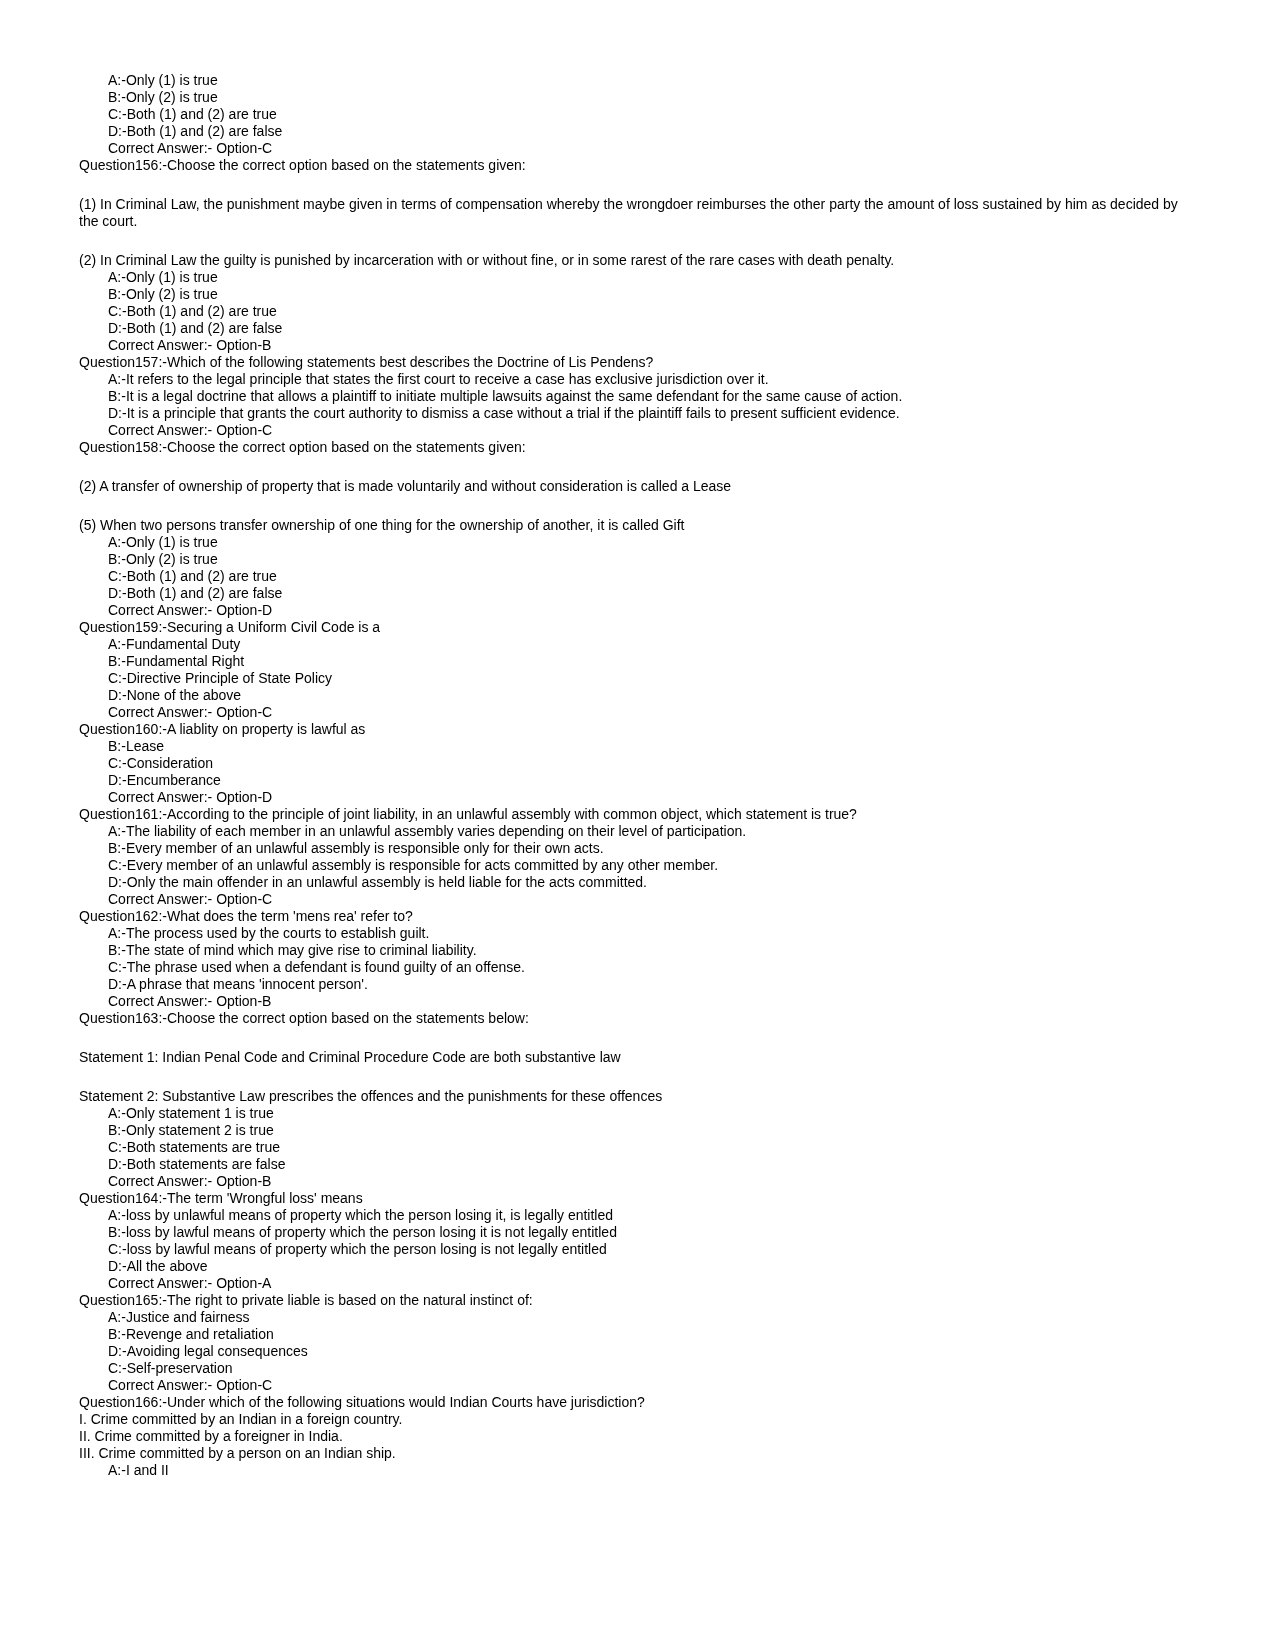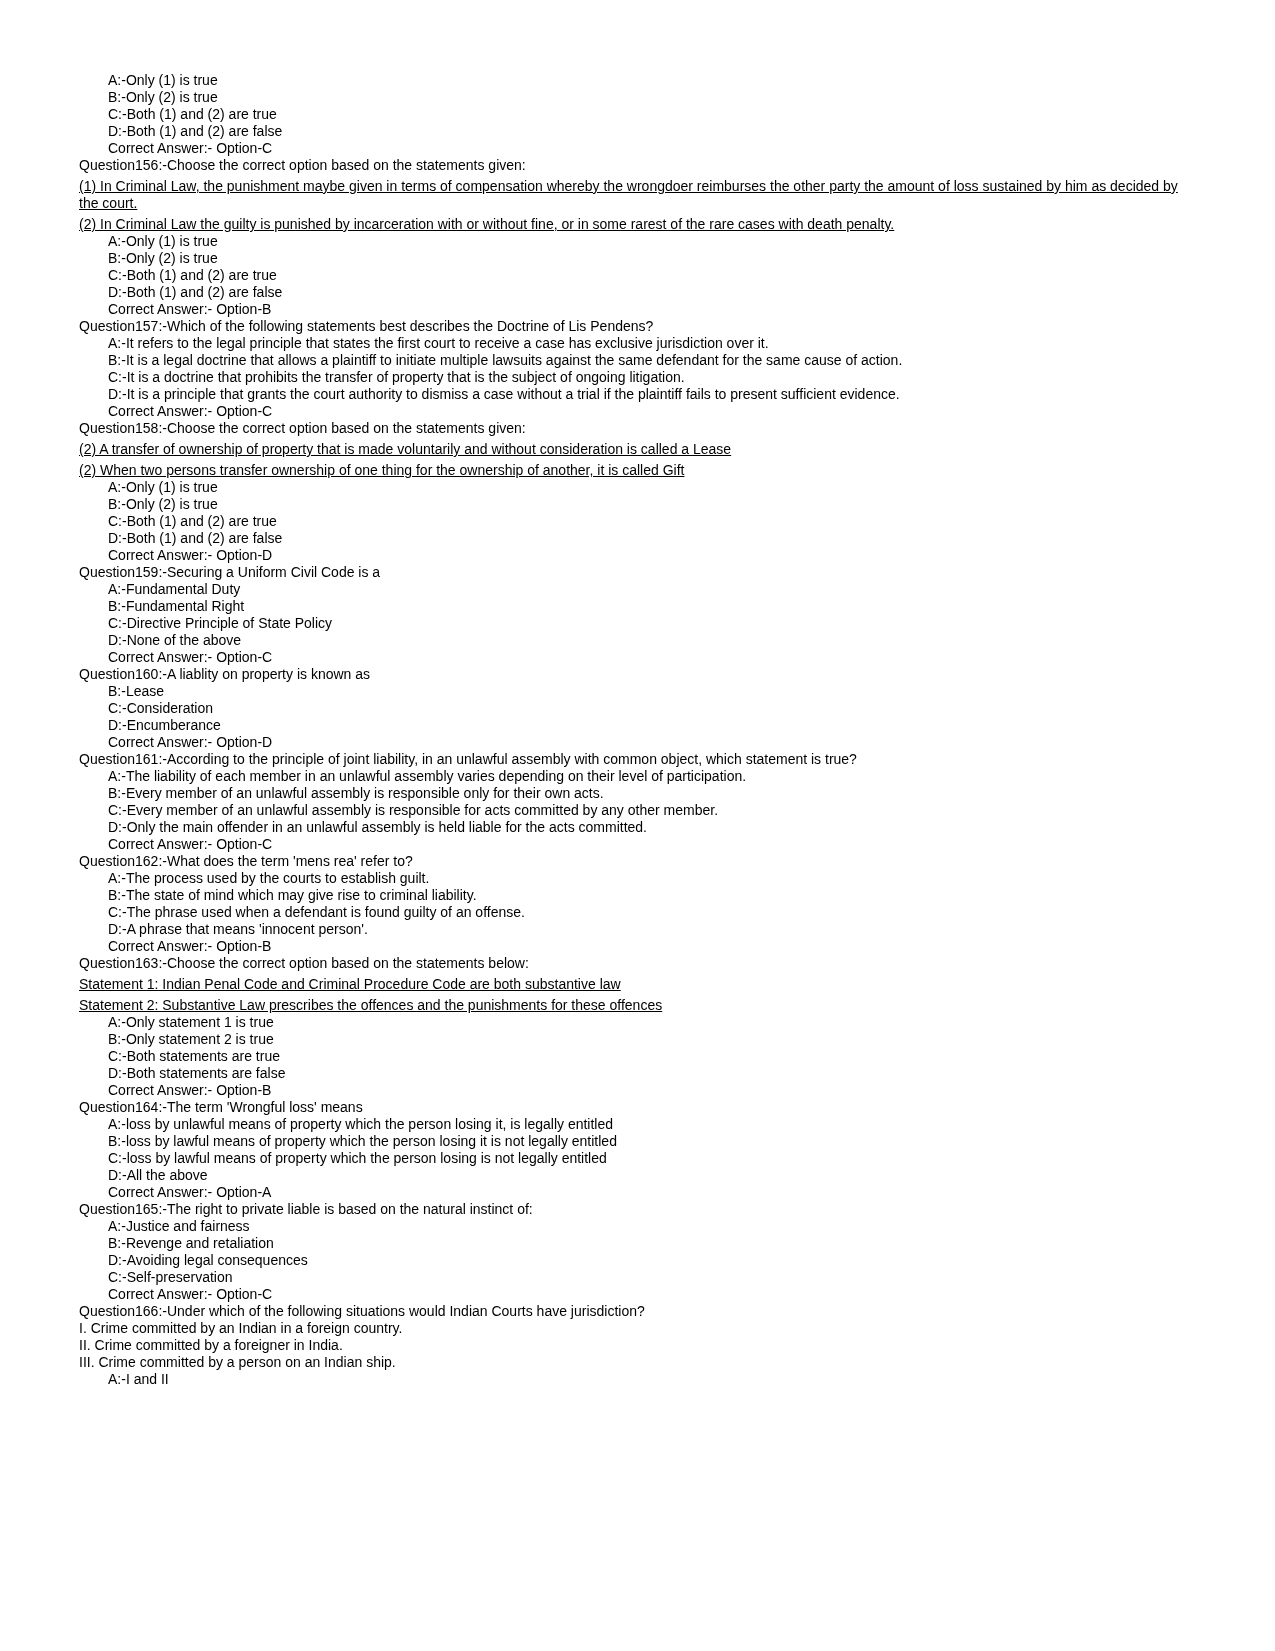--- a/index.html
+++ b/index.html
@@ -24,22 +24,21 @@
     width: 1117px;
   }
   .line {
     white-space: normal;
     word-wrap: break-word;
   }
   .line.indent {
     padding-left: 29px;
   }
   .line.gap {
-    margin-top: 4px;
-    text-decoration: underline;
+    margin-top: 22px;
   }
 </style>
 </head>
 <body>
 
 <div class="page">
   <div class="content">
       <div class="line indent">A:-Only (1) is true</div>
       <div class="line indent">B:-Only (2) is true</div>
       <div class="line indent">C:-Both (1) and (2) are true</div>
@@ -49,38 +48,37 @@
       <div class="line gap">(1) In Criminal Law, the punishment maybe given in terms of compensation whereby the wrongdoer reimburses the other party the amount of loss sustained by him as decided by the court.</div>
       <div class="line gap">(2) In Criminal Law the guilty is punished by incarceration with or without fine, or in some rarest of the rare cases with death penalty.</div>
       <div class="line indent">A:-Only (1) is true</div>
       <div class="line indent">B:-Only (2) is true</div>
       <div class="line indent">C:-Both (1) and (2) are true</div>
       <div class="line indent">D:-Both (1) and (2) are false</div>
       <div class="line indent">Correct Answer:- Option-B</div>
       <div class="line">Question157:-Which of the following statements best describes the Doctrine of Lis Pendens?</div>
       <div class="line indent">A:-It refers to the legal principle that states the first court to receive a case has exclusive jurisdiction over it.</div>
       <div class="line indent">B:-It is a legal doctrine that allows a plaintiff to initiate multiple lawsuits against the same defendant for the same cause of action.</div>
-      <div class="line indent">C:-It is a doctrine that prohibits the transfer of property that is the subject of ongoing litigation.</div>
       <div class="line indent">D:-It is a principle that grants the court authority to dismiss a case without a trial if the plaintiff fails to present sufficient evidence.</div>
       <div class="line indent">Correct Answer:- Option-C</div>
       <div class="line">Question158:-Choose the correct option based on the statements given:</div>
       <div class="line gap">(2) A transfer of ownership of property that is made voluntarily and without consideration is called a Lease</div>
-      <div class="line gap">(2) When two persons transfer ownership of one thing for the ownership of another, it is called Gift</div>
+      <div class="line gap">(5) When two persons transfer ownership of one thing for the ownership of another, it is called Gift</div>
       <div class="line indent">A:-Only (1) is true</div>
       <div class="line indent">B:-Only (2) is true</div>
       <div class="line indent">C:-Both (1) and (2) are true</div>
       <div class="line indent">D:-Both (1) and (2) are false</div>
       <div class="line indent">Correct Answer:- Option-D</div>
       <div class="line">Question159:-Securing a Uniform Civil Code is a</div>
       <div class="line indent">A:-Fundamental Duty</div>
       <div class="line indent">B:-Fundamental Right</div>
       <div class="line indent">C:-Directive Principle of State Policy</div>
       <div class="line indent">D:-None of the above</div>
       <div class="line indent">Correct Answer:- Option-C</div>
-      <div class="line">Question160:-A liablity on property is known as</div>
+      <div class="line">Question160:-A liablity on property is lawful as</div>
       <div class="line indent">B:-Lease</div>
       <div class="line indent">C:-Consideration</div>
       <div class="line indent">D:-Encumberance</div>
       <div class="line indent">Correct Answer:- Option-D</div>
       <div class="line">Question161:-According to the principle of joint liability, in an unlawful assembly with common object, which statement is true?</div>
       <div class="line indent">A:-The liability of each member in an unlawful assembly varies depending on their level of participation.</div>
       <div class="line indent">B:-Every member of an unlawful assembly is responsible only for their own acts.</div>
       <div class="line indent">C:-Every member of an unlawful assembly is responsible for acts committed by any other member.</div>
       <div class="line indent">D:-Only the main offender in an unlawful assembly is held liable for the acts committed.</div>
       <div class="line indent">Correct Answer:- Option-C</div>

